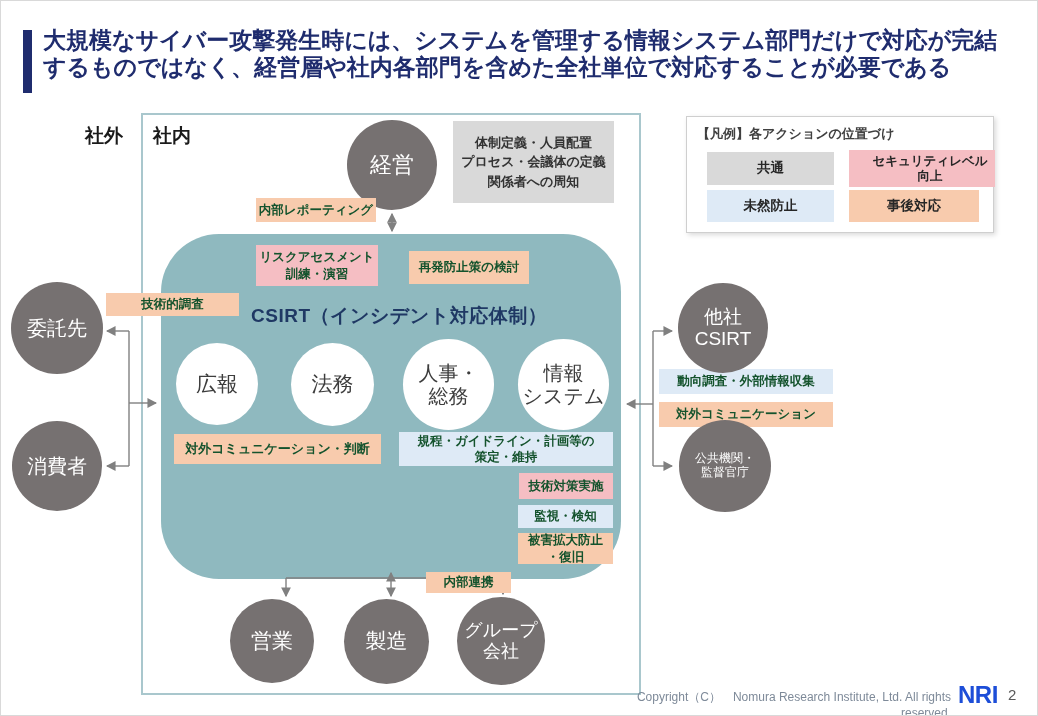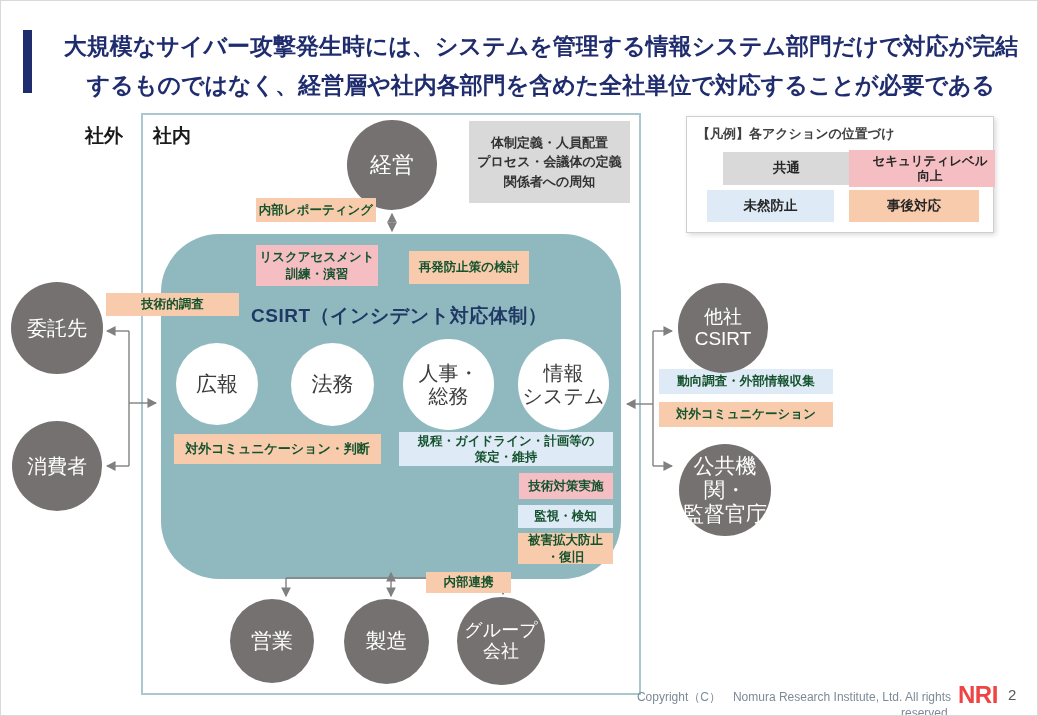--- a/index.html
+++ b/index.html
@@ -8,47 +8,47 @@
     border:1px solid #d9d9d9;box-sizing:border-box;overflow:hidden;
     font-family:"Liberation Sans","DejaVu Sans",sans-serif;color:#262626;
   }
   .abs{position:absolute;box-sizing:border-box;}
   .flexc{display:flex;align-items:center;justify-content:center;text-align:center;}
   .prel{white-space:pre-line;}
   
   .title-bar{left:22px;top:29px;width:9px;height:63px;background:#1F2C6E;}
   .slide-title{
     left:42px;top:26px;width:996px;font-size:23px;font-weight:bold;
-    color:#1F2C6E;line-height:39px;letter-spacing:0px;text-align:center;
+    color:#1F2C6E;line-height:27px;letter-spacing:0px;
   }
   
   .zone-label{font-size:19px;font-weight:bold;color:#1a1a1a;}
   
   .inside-frame{left:140px;top:112px;width:500px;height:582px;border:2px solid #A9C7CD;background:transparent;}
   
   .legend-box{left:685px;top:115px;width:308px;height:117px;background:#fff;border:1px solid #cfcfcf;box-shadow:2px 2px 5px rgba(0,0,0,0.15);}
   .legend-title{left:10px;top:8px;font-size:13px;font-weight:600;color:#404040;position:absolute;}
   .legend-item{position:absolute;font-size:13.5px;font-weight:600;color:#262626;line-height:1.2;}
   
   .c-orange{background:#F8CBAD;}
   .c-pink{background:#F5BEC3;}
   .c-blue{background:#DEEAF6;}
-  .c-gray{background:#D9D9D9;margin-left:16px;}
+  .c-gray{background:#D9D9D9;}
   
   .circle{border-radius:50%;line-height:1.15;}
   .circle.dark{background:#767171;color:#ffffff;}
   .circle.light{background:#ffffff;color:#3d3d3d;}
   
   .csirt-box{left:160px;top:233px;width:460px;height:345px;background:#8FB9BF;border-radius:58px;}
   .csirt-title{left:250px;top:302px;font-size:19px;font-weight:bold;color:#1F3864;letter-spacing:0.5px;}
   
   .action{font-size:12.5px;font-weight:600;color:#14532d;line-height:1.3;font-family:Liberation Serif, serif;}
   
   .footer-copy{left:598px;top:688px;width:352px;text-align:right;font-size:12px;color:#7d8globals;color:#7e8a99;}
-  .nri-logo{left:957px;top:680px;font-size:24px;font-weight:800;color:#ef4444;letter-spacing:-0.5px;}
+  .nri-logo{left:957px;top:680px;font-size:24px;font-weight:800;color:#1d4ed8;letter-spacing:-0.5px;}
   .page-num{left:1007px;top:685px;font-size:15px;color:#595959;}
   svg.connectors{position:absolute;left:0;top:0;pointer-events:none;}
 </style>
 </head>
 <body>
 
 <div class="slide">
 
   <div class="abs title-bar"></div>
   <div class="abs slide-title prel">大規模なサイバー攻撃発生時には、システムを管理する情報システム部門だけで対応が完結
@@ -128,21 +128,21 @@
 ・復旧</div>
   <div class="abs flexc action c-orange" style="left:425px;top:571px;width:85px;height:21px;">内部連携</div>
 
   <div class="abs flexc circle dark" style="left:10px;top:281px;width:92px;height:92px;font-size:20px;">委託先</div>
   <div class="abs flexc circle dark" style="left:11px;top:420px;width:90px;height:90px;font-size:20px;">消費者</div>
 
   <div class="abs flexc action c-blue" style="left:658px;top:368px;width:174px;height:25px;">動向調査・外部情報収集</div>
   <div class="abs flexc circle dark prel" style="left:677px;top:282px;width:90px;height:90px;font-size:19px;">他社
 CSIRT</div>
   <div class="abs flexc action c-orange" style="left:658px;top:401px;width:174px;height:25px;">対外コミュニケーション</div>
-  <div class="abs flexc circle dark prel" style="left:678px;top:443px;width:92px;height:92px;font-size:21px;">公共機関・
+  <div class="abs flexc circle dark prel" style="left:678px;top:419px;width:92px;height:92px;font-size:12px;">公共機関・
 監督官庁</div>
 
   <div class="abs flexc circle dark" style="left:229px;top:598px;width:84px;height:84px;font-size:21px;">営業</div>
   <div class="abs flexc circle dark" style="left:343px;top:598px;width:85px;height:85px;font-size:21px;">製造</div>
   <div class="abs flexc circle dark prel" style="left:456px;top:596px;width:88px;height:88px;font-size:18px;">グループ
 会社</div>
 
   <div class="abs footer-copy">Copyright（C）　Nomura Research Institute, Ltd. All rights reserved.</div>
   <div class="abs nri-logo">NRI</div>
   <div class="abs page-num">2</div>

